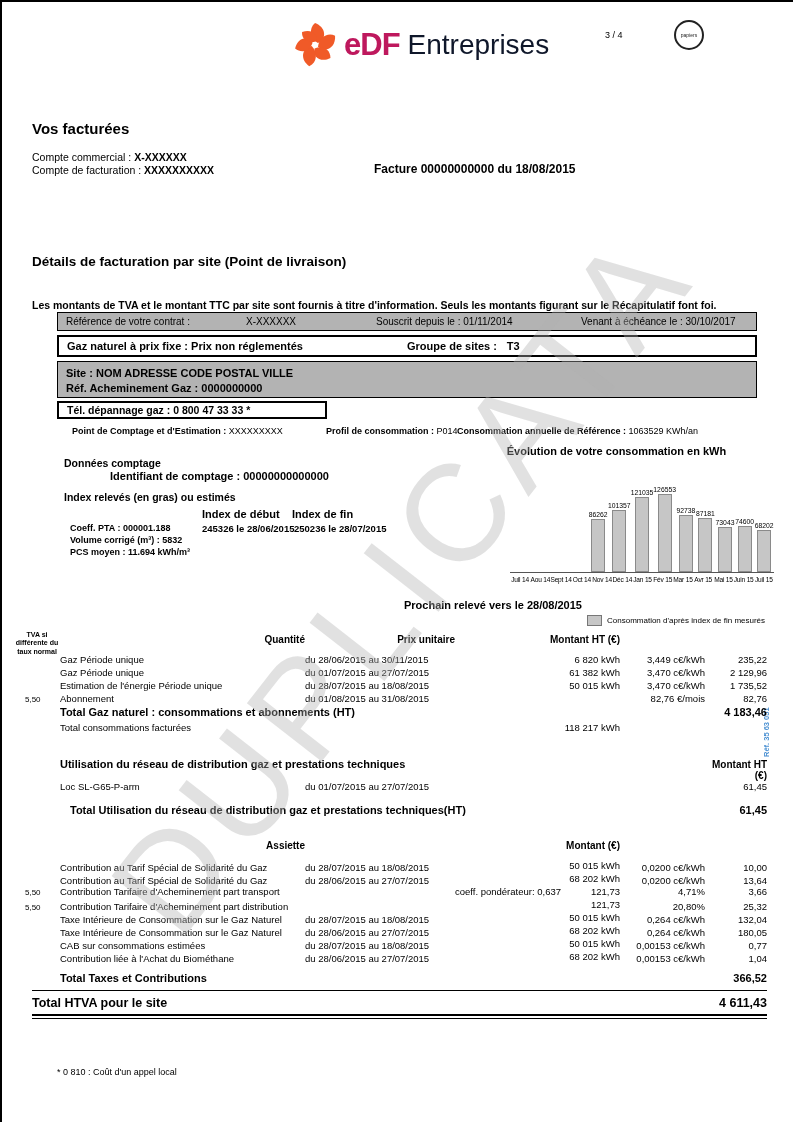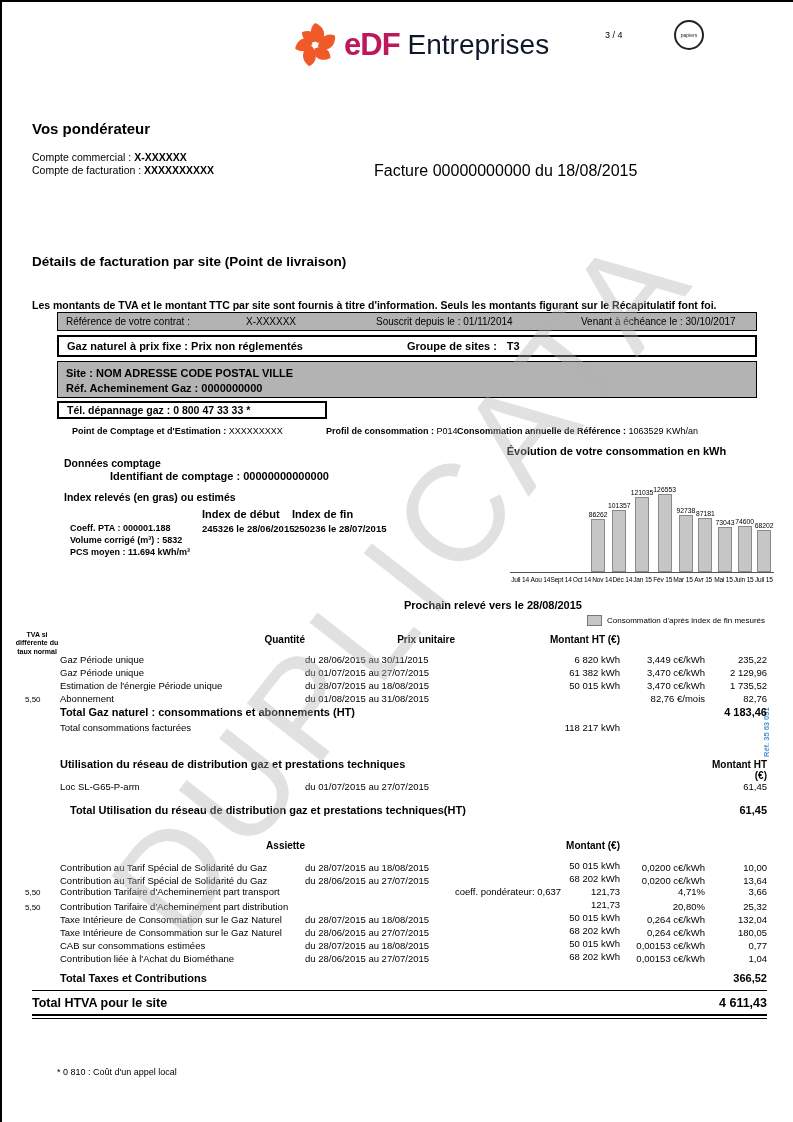--- a/index.html
+++ b/index.html
@@ -15,21 +15,21 @@
   .logo-wrap{left:288px;top:18px;display:flex;align-items:center;}
   .logo-text-edf{font-size:31px;font-weight:bold;color:#be185d;letter-spacing:-1px;margin-left:4px;}
   .logo-text-ent{font-size:28px;color:#0f172a;margin-left:8px;font-weight:400;}
   .page-num{left:603px;top:28px;font-size:9px;}
   .recycle{left:672px;top:18px;width:26px;height:26px;border:2px solid #222;border-radius:50%;
     display:flex;align-items:center;justify-content:center;font-size:5px;color:#222;}
 
   
   .refs-title{left:30px;top:118px;font-size:15px;font-weight:bold;}
   .ref-line{font-size:10.5px;}
-  .invoice-title{left:372px;top:160px;font-size:16px;font-weight:normal;}
+  .invoice-title{left:372px;top:160px;font-size:12px;font-weight:bold;}
 
   
   .details-title{left:30px;top:252px;font-size:13.5px;font-weight:bold;}
   .notice{left:30px;top:297px;font-size:10.5px;font-weight:bold;width:740px;}
 
   .contract-bar{left:55px;top:310px;width:700px;height:19px;background:#b3b3b3;border:1px solid #000;
     display:flex;align-items:center;font-size:10px;box-sizing:border-box;}
   .contract-bar span{white-space:nowrap;}
   .offer-box{left:55px;top:333px;width:700px;height:22px;background:#fff;border:2px solid #000;
     display:flex;align-items:center;font-size:11px;font-weight:bold;box-sizing:border-box;}
@@ -122,21 +122,21 @@
             <path d="M0 -19 C 9 -15, 11 -6, 3 -2 C -4 -6, -6 -14, 0 -19 Z"></path>
           </g>
       </g>
     </svg>
     <span class="logo-text-edf">eDF</span>
     <span class="logo-text-ent">Entreprises</span>
   </div>
   <div class="abs page-num">3 / 4</div>
   <div class="abs recycle">papiers</div>
 
-  <div class="abs refs-title">Vos pondérateur</div>
+  <div class="abs refs-title">Vos facturées</div>
   <div class="abs ref-line" style="left:30px;top:149px;">
     <span>Compte commercial :</span>
     <span class="b">X-XXXXXX</span>
   </div>
   <div class="abs ref-line" style="left:30px;top:162px;">
     <span>Compte de facturation :</span>
     <span class="b">XXXXXXXXXX</span>
   </div>
   <div class="abs invoice-title">Facture 00000000000 du 18/08/2015</div>
 

